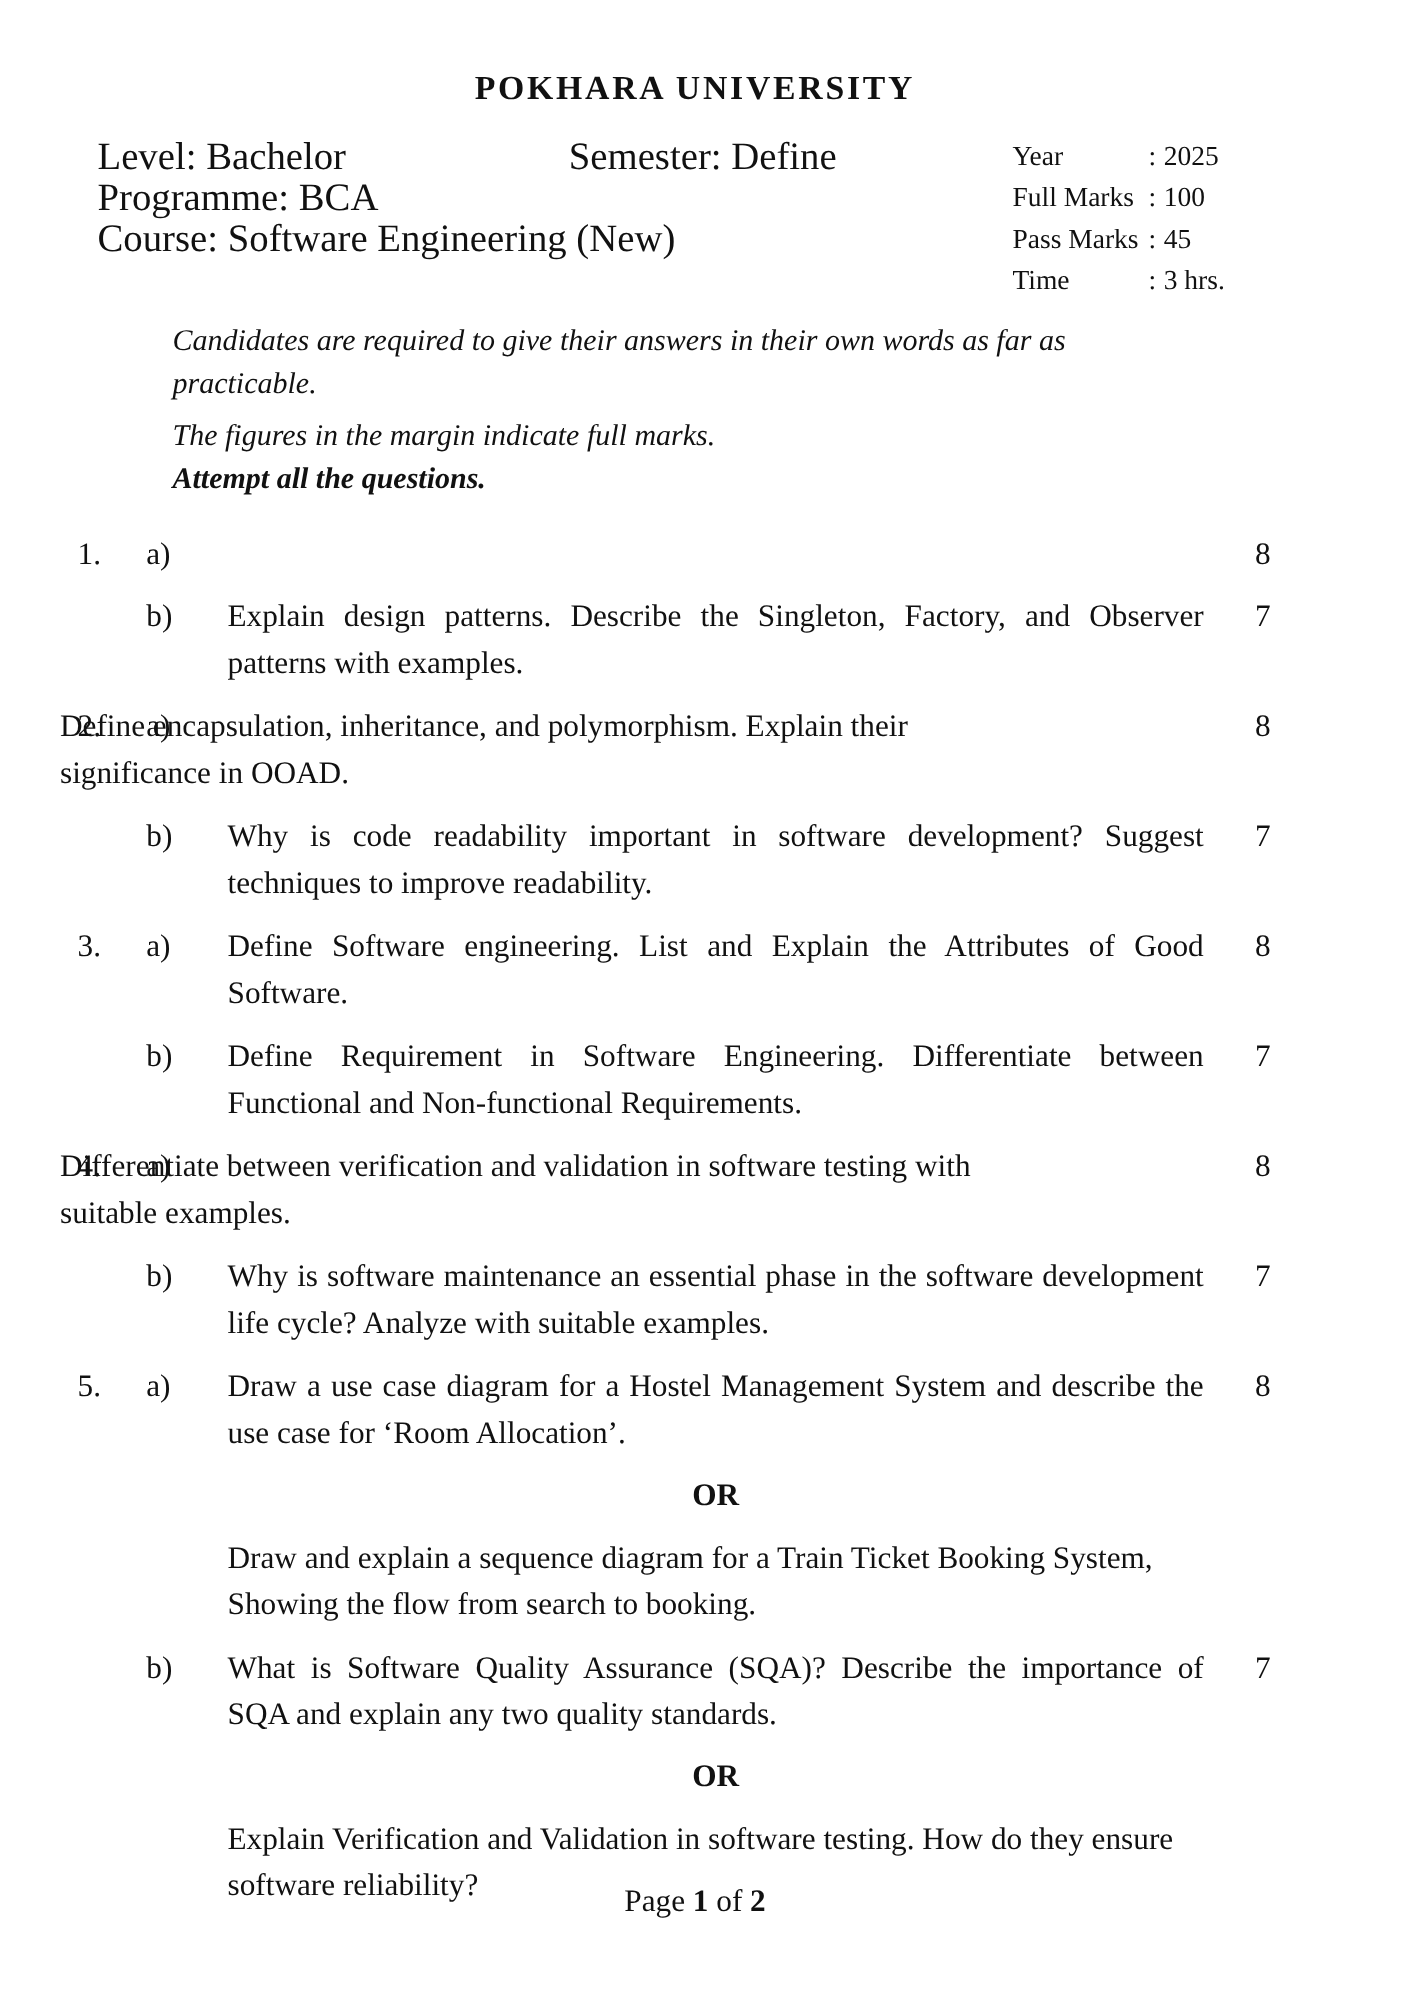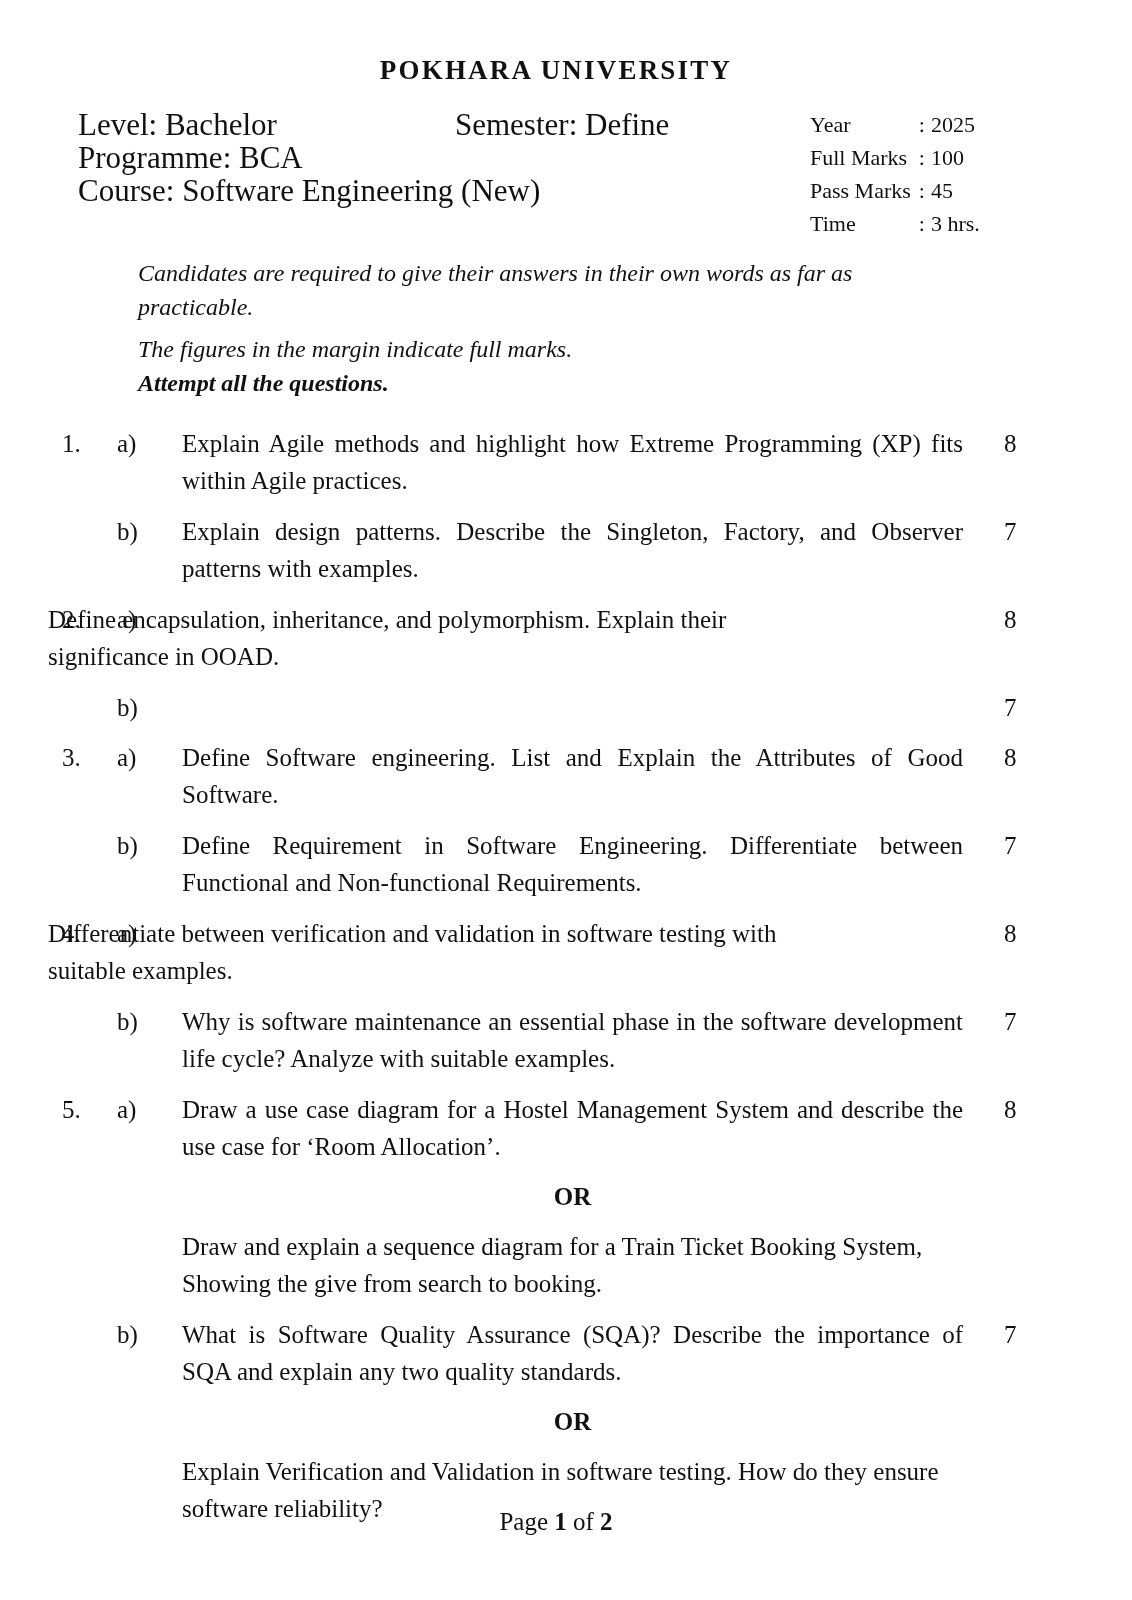--- a/index.html
+++ b/index.html
@@ -237,40 +237,40 @@
     <div class="instr-gap"></div>
     <div class="instr-line">The figures in the margin indicate full marks.</div>
     <div class="instr-line instr-bold">Attempt all the questions.</div>
   </div>
 
   <div class="questions">
 
     <div class="qrow">
       <div class="qnum">1.</div>
       <div class="qletter">a)</div>
-      <div class="qtext">Explain Agile methods and highlight how Extreme Programming (XP) fits within Agile practices.</div>
       <div class="qmark">8</div>
     </div>
     <div class="q-gap"></div>
     <div class="qrow">
       <div class="qletter">b)</div>
       <div class="qtext">Explain design patterns. Describe the Singleton, Factory, and Observer patterns with examples.</div>
       <div class="qmark">7</div>
     </div>
     <div class="q-gap"></div>
 
     <div class="qrow">
       <div class="qnum">2.</div>
       <div class="qletter">a)</div>
       <div class="qtext ragged">Define encapsulation, inheritance, and polymorphism. Explain their significance in OOAD.</div>
       <div class="qmark">8</div>
     </div>
     <div class="q-gap"></div>
     <div class="qrow">
       <div class="qletter">b)</div>
+      <div class="qtext">Why is code readability important in software development? Suggest techniques to improve readability.</div>
       <div class="qmark">7</div>
     </div>
     <div class="q-gap"></div>
 
     <div class="qrow">
       <div class="qnum">3.</div>
       <div class="qletter">a)</div>
       <div class="qtext">Define Software engineering. List and Explain the Attributes of Good Software.</div>
       <div class="qmark">8</div>
     </div>
@@ -298,21 +298,21 @@
 
     <div class="qrow">
       <div class="qnum">5.</div>
       <div class="qletter">a)</div>
       <div class="qtext">Draw a use case diagram for a Hostel Management System and describe the use case for ‘Room Allocation’.</div>
       <div class="qmark">8</div>
     </div>
     <div class="q-gap-sm"></div>
     <div class="or-label">OR</div>
     <div class="q-gap-sm"></div>
-    <div class="or-body">Draw and explain a sequence diagram for a Train Ticket Booking System, Showing the give from search to booking.</div>
+    <div class="or-body">Draw and explain a sequence diagram for a Train Ticket Booking System, Showing the flow from search to booking.</div>
     <div class="q-gap"></div>
 
     <div class="qrow">
       <div class="qletter">b)</div>
       <div class="qtext">What is Software Quality Assurance (SQA)? Describe the importance of SQA and explain any two quality standards.</div>
       <div class="qmark">7</div>
     </div>
     <div class="q-gap-sm"></div>
     <div class="or-label">OR</div>
     <div class="q-gap-sm"></div>

